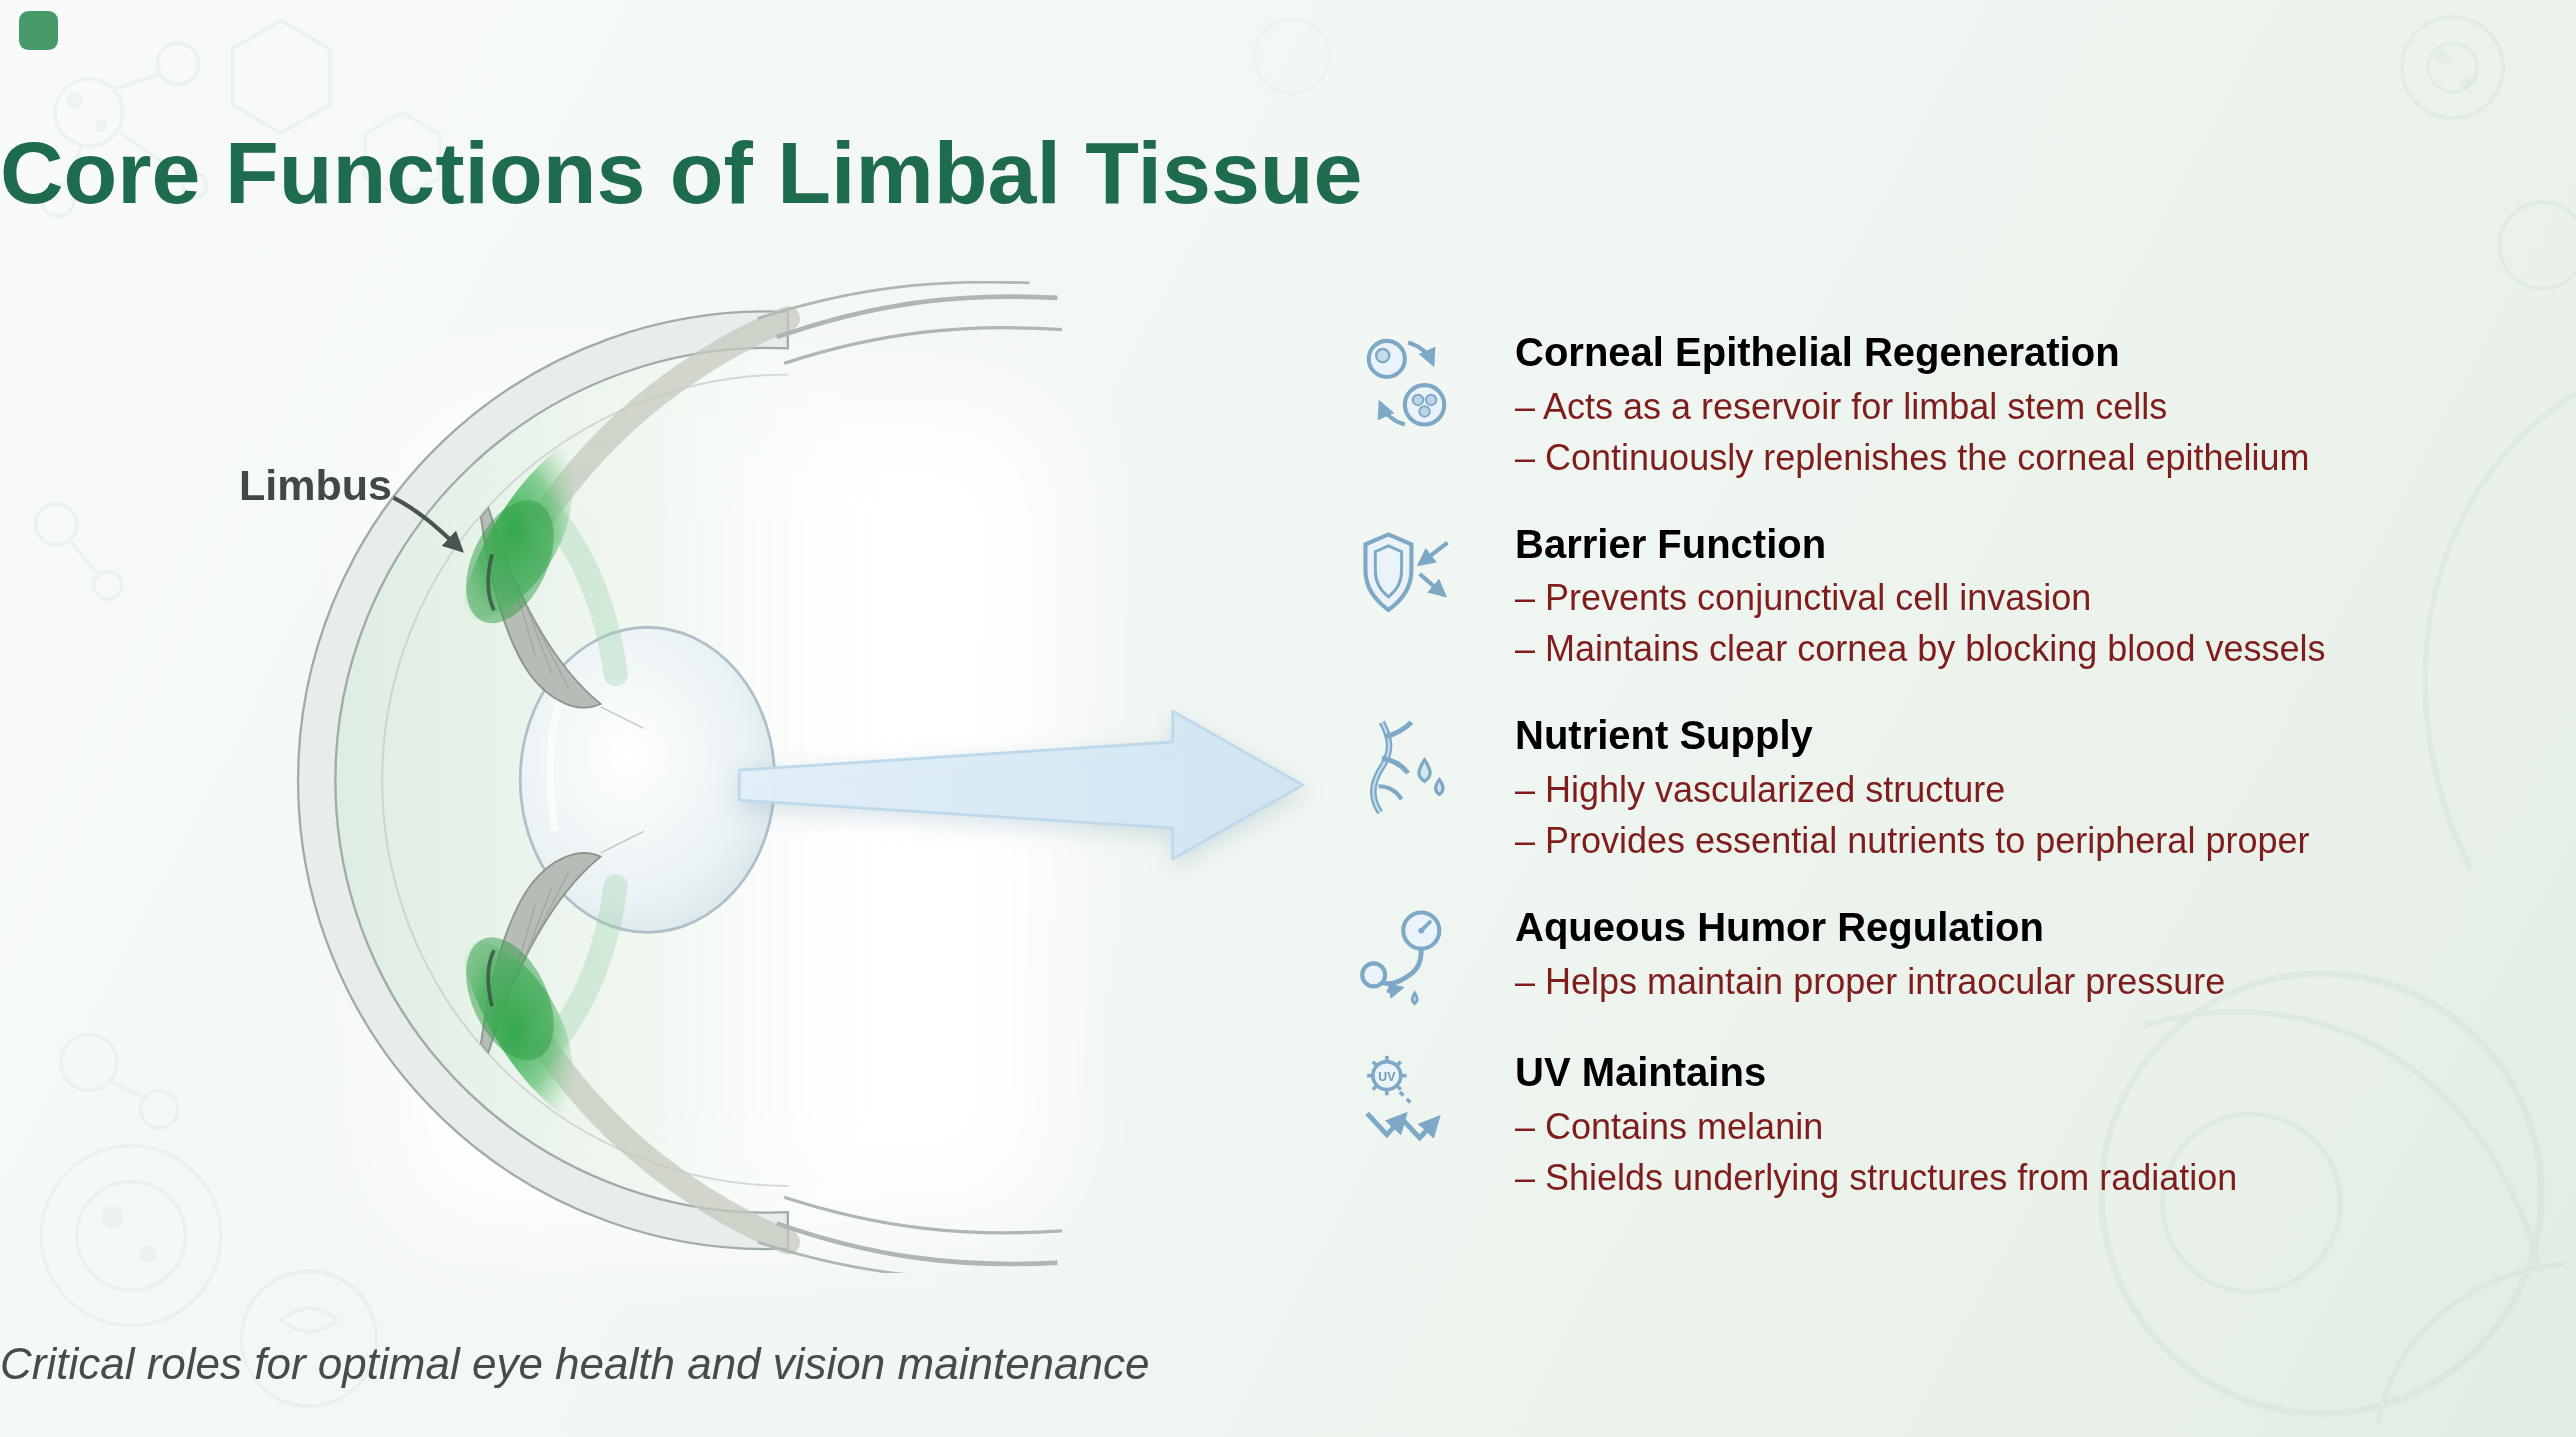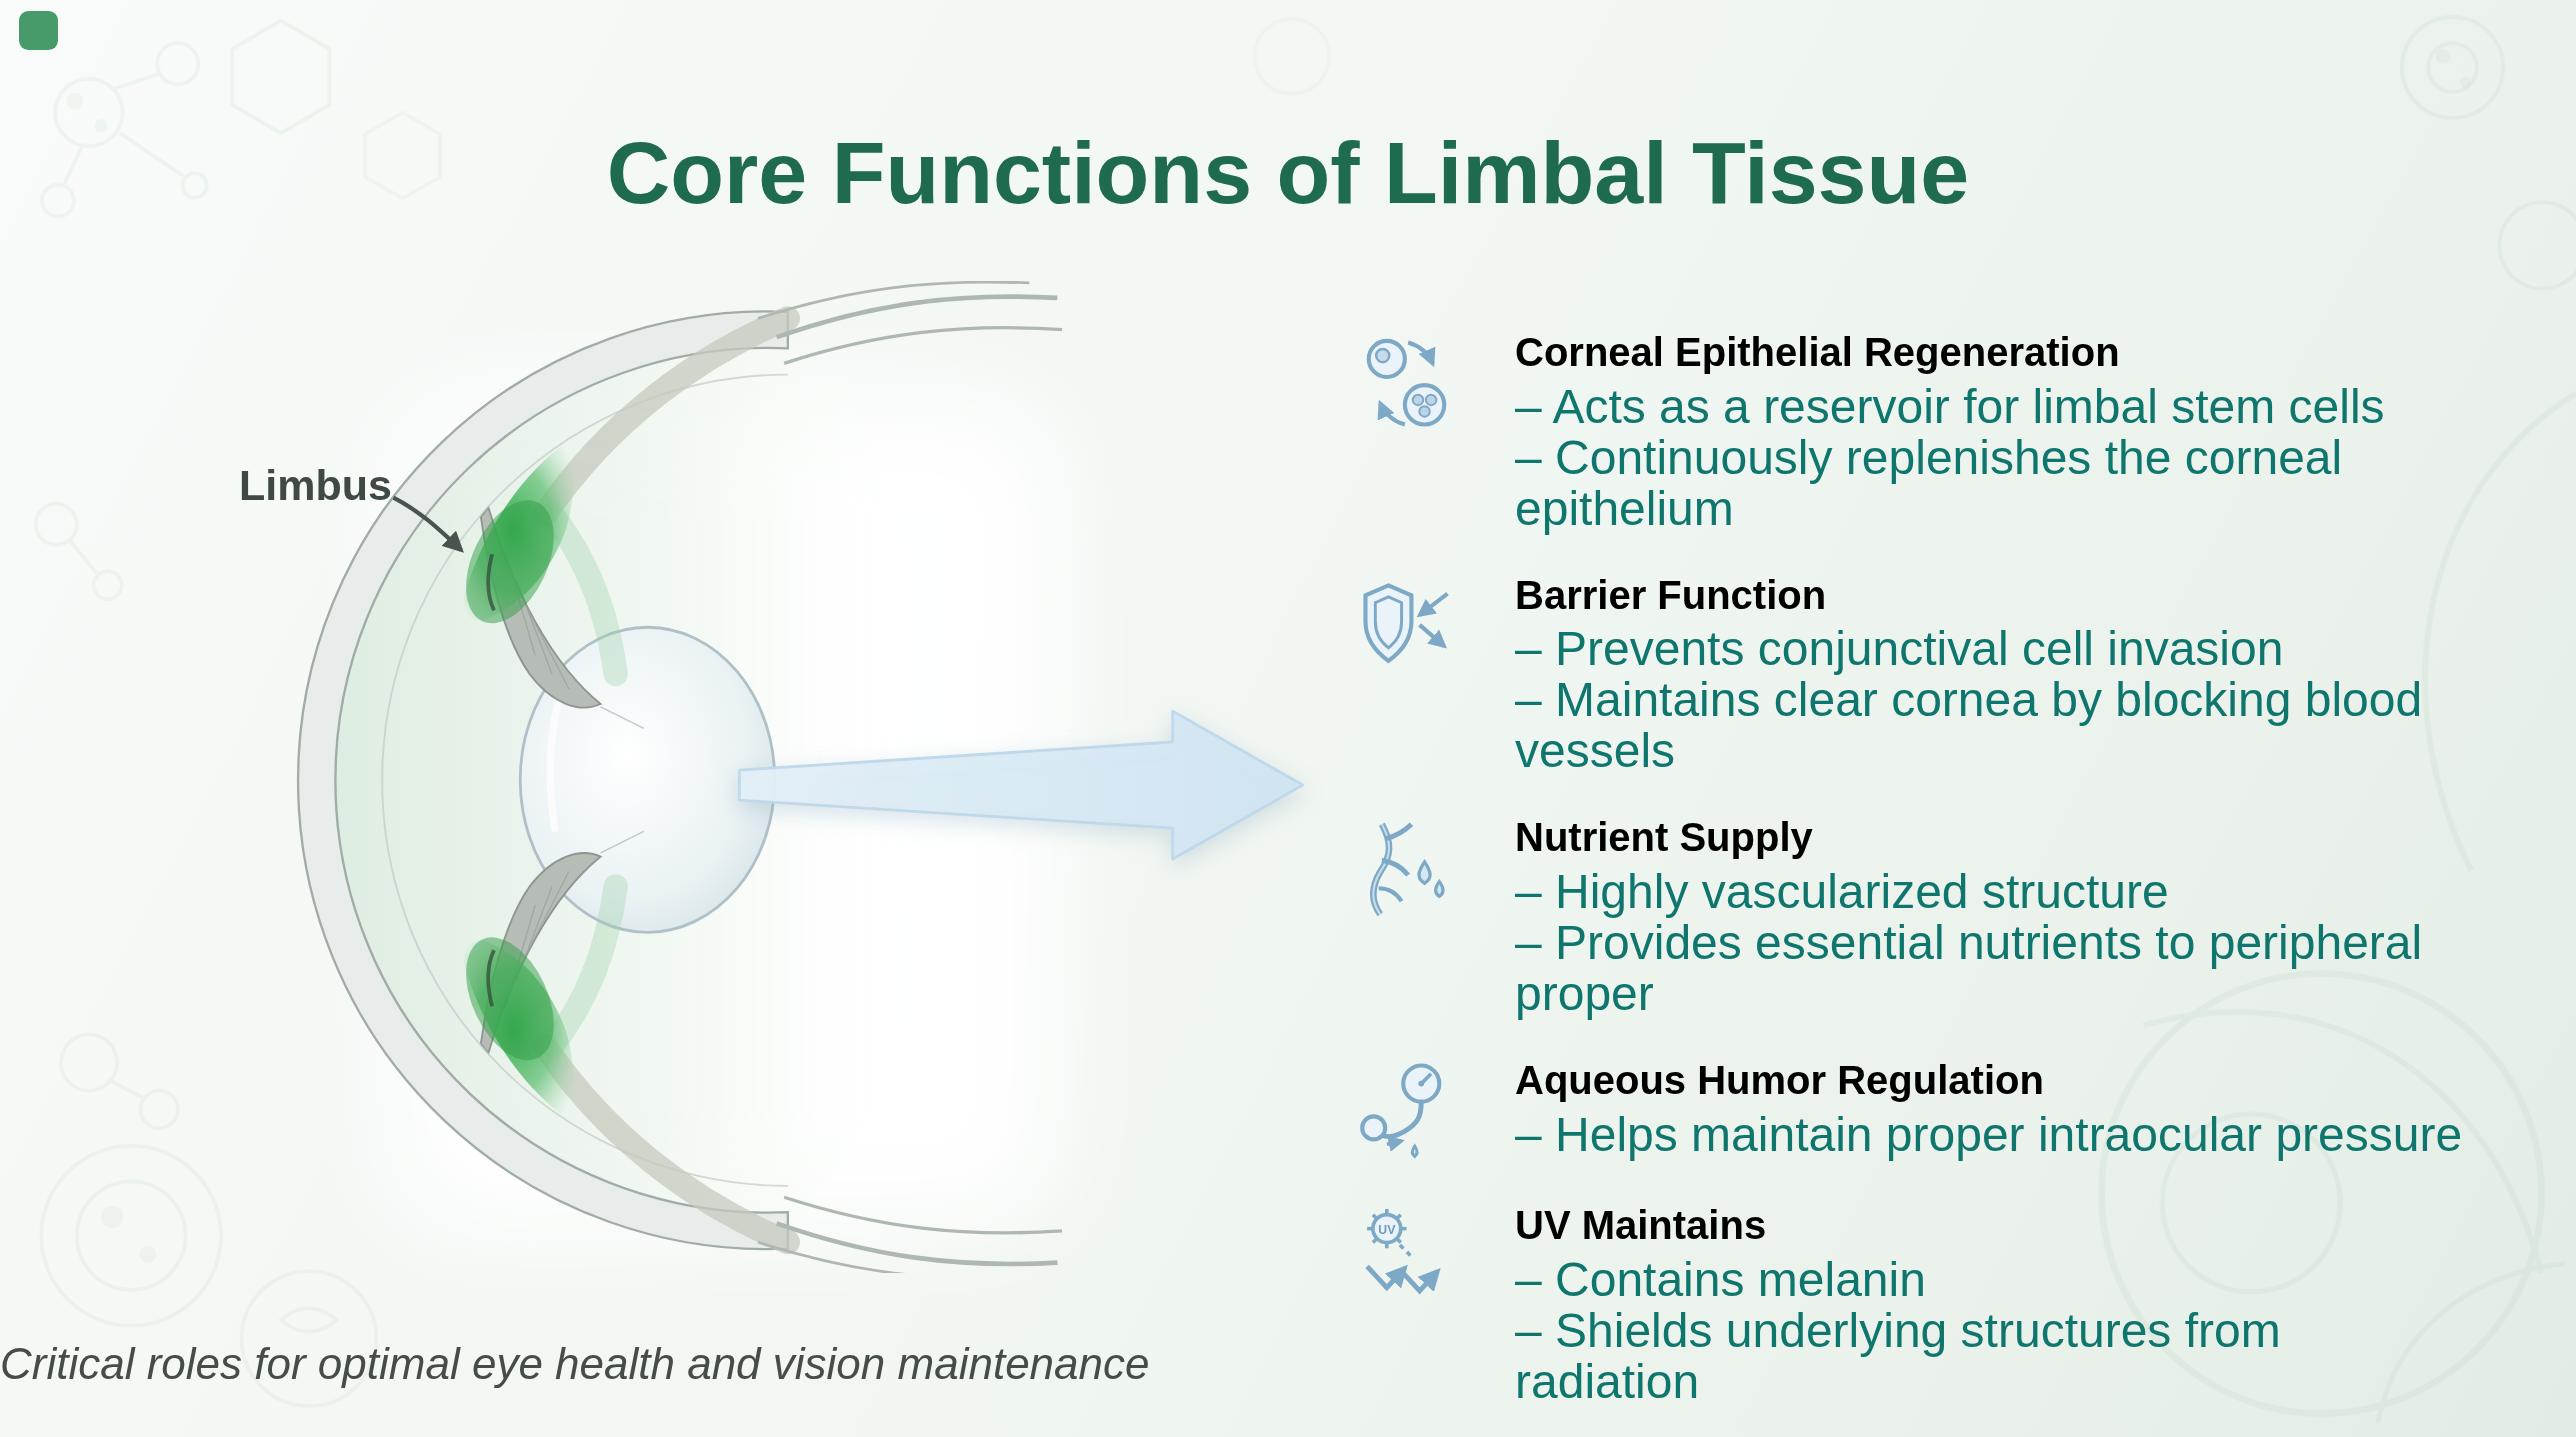--- a/index.html
+++ b/index.html
@@ -5,30 +5,30 @@
   html,body{margin:0;padding:0}
   body{
     width:2576px;height:1438px;position:relative;overflow:hidden;
     font-family:"Liberation Sans",sans-serif;
     background:linear-gradient(118deg,#f8fbf9 0%,#f2f7f3 45%,#eaf2eb 78%,#e2ece5 100%);
   }
   svg{display:block}
   .watermarks{position:absolute;inset:0;pointer-events:none}
   .corner-chip{position:absolute;left:19px;top:11.2px;width:39px;height:39px;border-radius:9.4px;background:#37915d;opacity:.92}
   .white-glow{position:absolute;left:393px;top:393px;width:674px;height:842px;background:#ffffff;border-radius:84px;filter:blur(51px);opacity:.92}
-  .title{position:absolute;left:0;top:129px;width:100%;margin:0;text-align:center;font-size:88px;line-height:1;font-weight:700;color:#1e6b4e}
+  .title{position:absolute;left:0;top:129px;width:100%;margin:0;font-size:88px;line-height:1;font-weight:700;color:#1e6b4e}
   .eye{position:absolute;left:271px;top:281px;width:796px;height:992px}
   .limbus-label{position:absolute;left:239px;top:461px;font-size:43px;font-weight:700;color:#3f4a44}
   .limbus-pointer{position:absolute;left:386px;top:490px}
   .big-arrow{position:absolute;left:730px;top:683px;filter:drop-shadow(0 7.5px 11.2px rgba(110,150,180,.28))}
   .functions{position:absolute;left:1354px;top:329px;width:1123px;display:flex;flex-direction:column;gap:38px}
   .item{display:flex;gap:56px}
   .icon{width:105px;height:105px;flex:0 0 105px;margin-top:1.9px}
   .heading{font-size:40px;font-weight:700;color:#000000;line-height:47px;margin-bottom:4.7px}
-  .bullet{font-size:48px;color:#0f766e;line-height:51px}
+  .bullet{font-size:36px;color:#7f1d1d;line-height:51px}
   .footer{position:absolute;left:0;top:1339px;width:100%;font-style:italic;font-size:44px;color:#454d49}
 </style>
 </head>
 <body>
 
 <div class="watermarks">
   <svg width="2576" height="1438" viewBox="0 0 2752 1536">
     <g stroke="#7fae94" fill="none" stroke-width="4" opacity="0.09">
       <circle cx="95" cy="120" r="36"></circle>
         <circle cx="190" cy="68" r="22"></circle>

